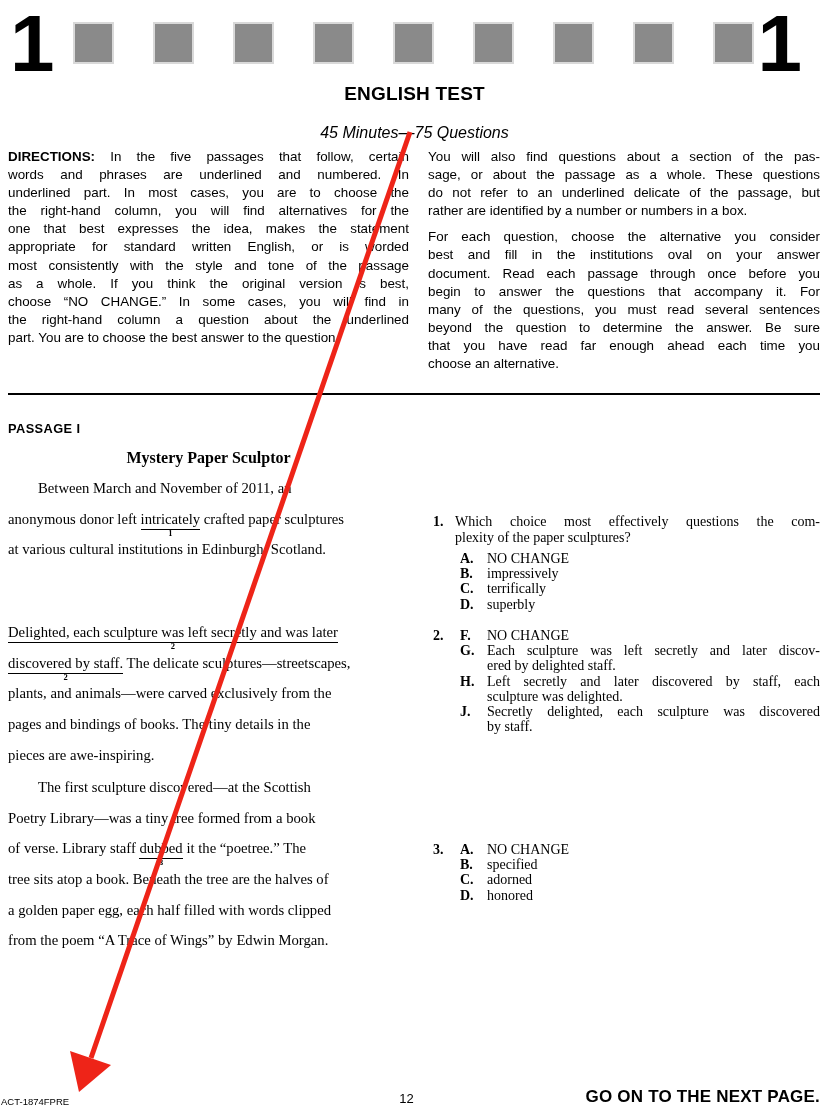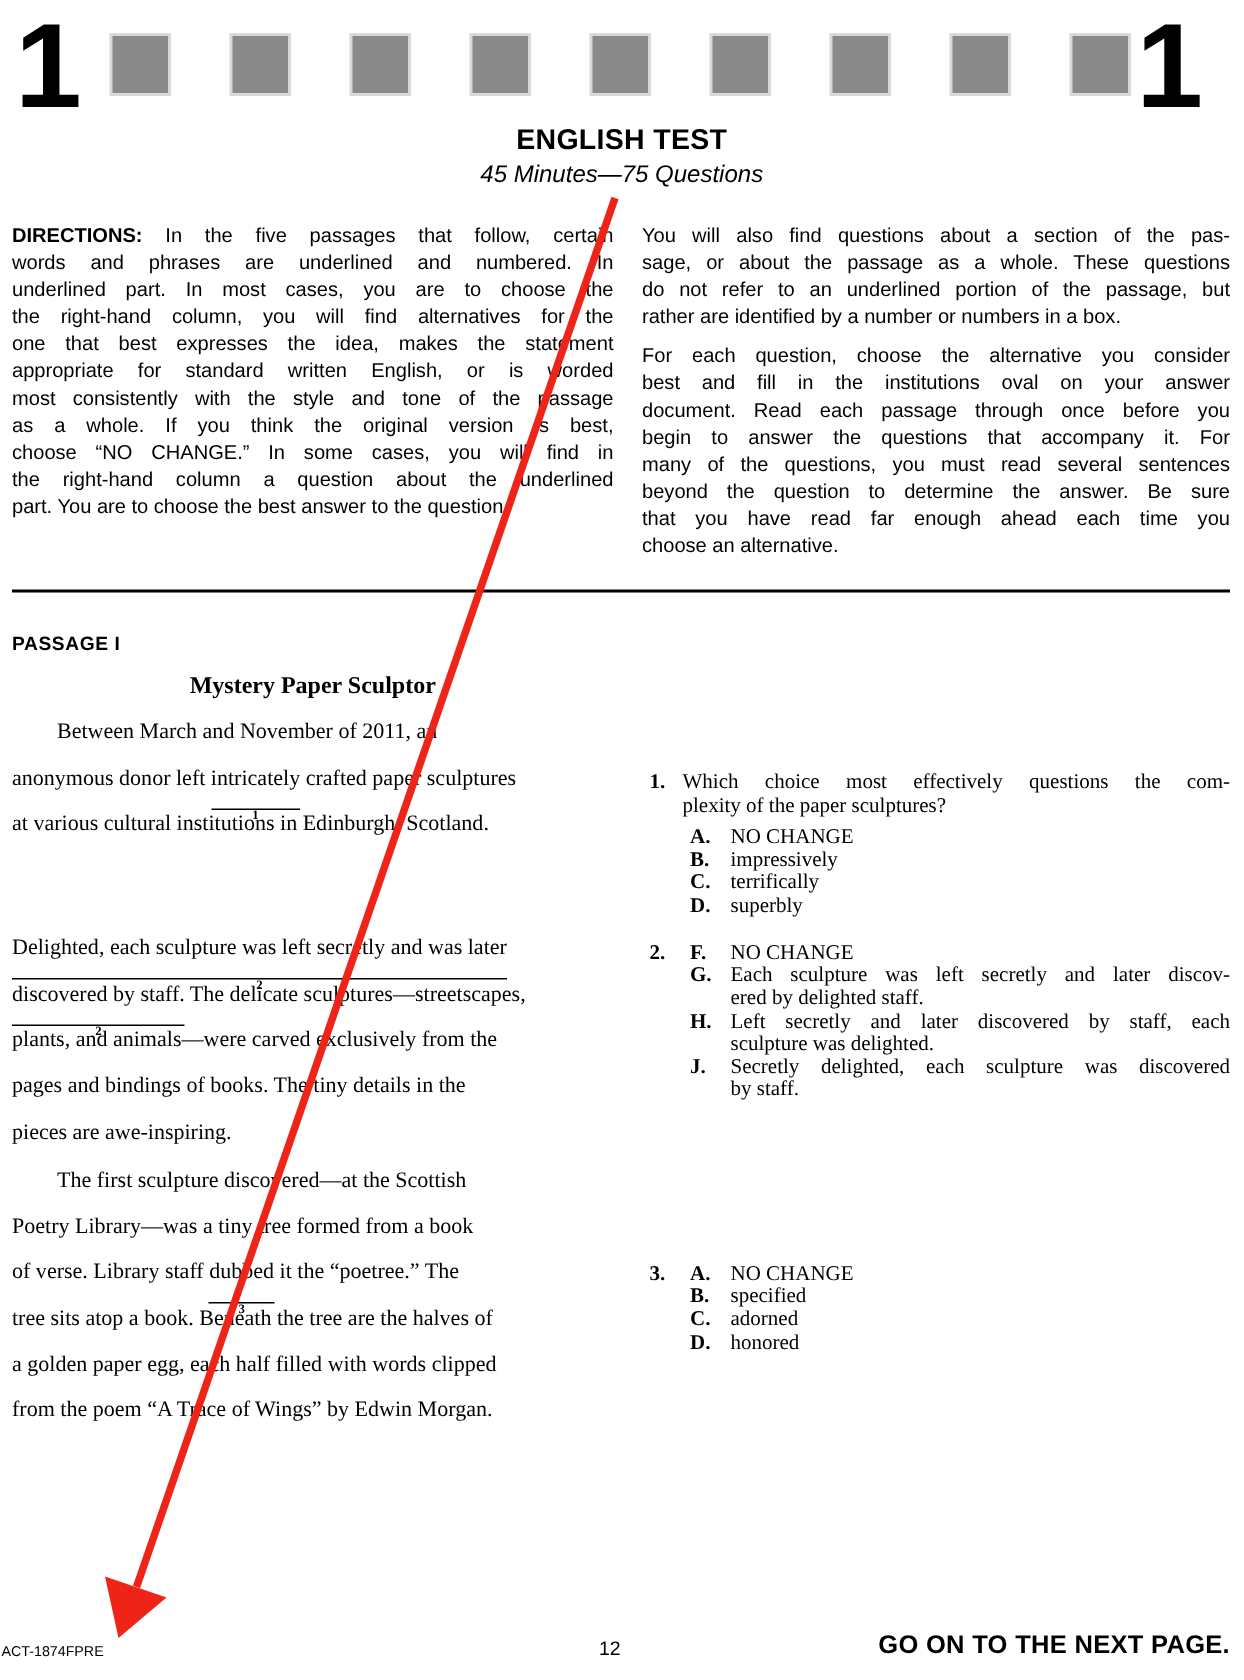--- a/index.html
+++ b/index.html
@@ -7,21 +7,21 @@
         font-family:"Liberation Sans",sans-serif;overflow:hidden;}
 
   
   .big-num{position:absolute;top:-2px;font-weight:bold;font-size:80px;line-height:normal;}
   .big-num.left{left:10px;}
   .big-num.right{right:27px;}
   .sq-row{position:absolute;left:0;top:24px;width:829px;height:38px;}
   .sq{position:absolute;top:0;width:37px;height:38px;background:#8a8a8a;box-shadow:0 0 0 2px #d9d9d9;}
   .page-title{position:absolute;left:0;right:0;top:83px;text-align:center;
               font-size:19px;font-weight:bold;letter-spacing:.2px;}
-  .page-subtitle{position:absolute;left:0;right:0;top:108px;text-align:center;
+  .page-subtitle{position:absolute;left:0;right:0;top:124px;text-align:center;
                  font-size:16px;font-style:italic;}
 
   
   .dir-col{position:absolute;top:148px;font-size:13.4px;line-height:18.1px;}
   .dir-left{left:8px;width:401px;}
   .dir-right{left:428px;width:392px;}
   .dir-par + .dir-par{margin-top:8px;}
   .dir-line{white-space:normal;}
   .just{text-align:justify;text-align-last:justify;}
 
@@ -31,21 +31,21 @@
   .passage-label{position:absolute;left:8px;top:421px;font-size:12.8px;font-weight:bold;letter-spacing:.4px;text-align:center;}
   .passage-title{position:absolute;left:8px;top:449px;width:401px;text-align:center;
                  font-family:"Liberation Serif",serif;font-size:16px;font-weight:bold;}
   .para{position:absolute;left:8px;width:401px;font-family:"Liberation Serif",serif;
         font-size:14.7px;}
   .para-0{top:473px;}
   .para-1{top:617px;}
   .para-2{top:772px;}
   .pline{height:30.7px;line-height:30.7px;white-space:nowrap;}
   .indent{display:inline-block;width:30px;}
-  .uline{position:relative;border-bottom:1.5px solid #000;padding-bottom:12px;}
+  .uline{position:relative;border-bottom:1.5px solid #000;padding-bottom:2px;}
   .umark{position:absolute;left:50%;top:100%;transform:translateX(-50%);
          font-family:"Liberation Serif",serif;font-weight:bold;font-size:8.5px;line-height:1;}
 
   
   .question{position:absolute;left:433px;width:387px;font-family:"Liberation Serif",serif;
             font-size:14px;}
   .q-0{top:514px;}
   .q-1{top:628px;}
   .q-2{top:842px;}
   .qnum{position:absolute;left:0;top:0;font-weight:bold;line-height:15.5px;}
@@ -97,21 +97,21 @@
       <div class="dir-line just">most consistently with the style and tone of the passage</div>
       <div class="dir-line just">as a whole. If you think the original version is best,</div>
       <div class="dir-line just">choose “NO CHANGE.” In some cases, you will find in</div>
       <div class="dir-line just">the right-hand column a question about the underlined</div>
       <div class="dir-line">part. You are to choose the best answer to the question.</div>
     </div>
   <div class="dir-col dir-right">
       <div class="dir-par">
         <div class="dir-line just">You will also find questions about a section of the pas-</div>
         <div class="dir-line just">sage, or about the passage as a whole. These questions</div>
-        <div class="dir-line just">do not refer to an underlined portion of the passage, but</div>
+        <div class="dir-line just">do not refer to an underlined delicate of the passage, but</div>
         <div class="dir-line">rather are identified by a number or numbers in a box.</div>
       </div>
       <div class="dir-par">
         <div class="dir-line just">For each question, choose the alternative you consider</div>
         <div class="dir-line just">best and fill in the institutions oval on your answer</div>
         <div class="dir-line just">document. Read each passage through once before you</div>
         <div class="dir-line just">begin to answer the questions that accompany it. For</div>
         <div class="dir-line just">many of the questions, you must read several sentences</div>
         <div class="dir-line just">beyond the question to determine the answer. Be sure</div>
         <div class="dir-line just">that you have read far enough ahead each time you</div>

